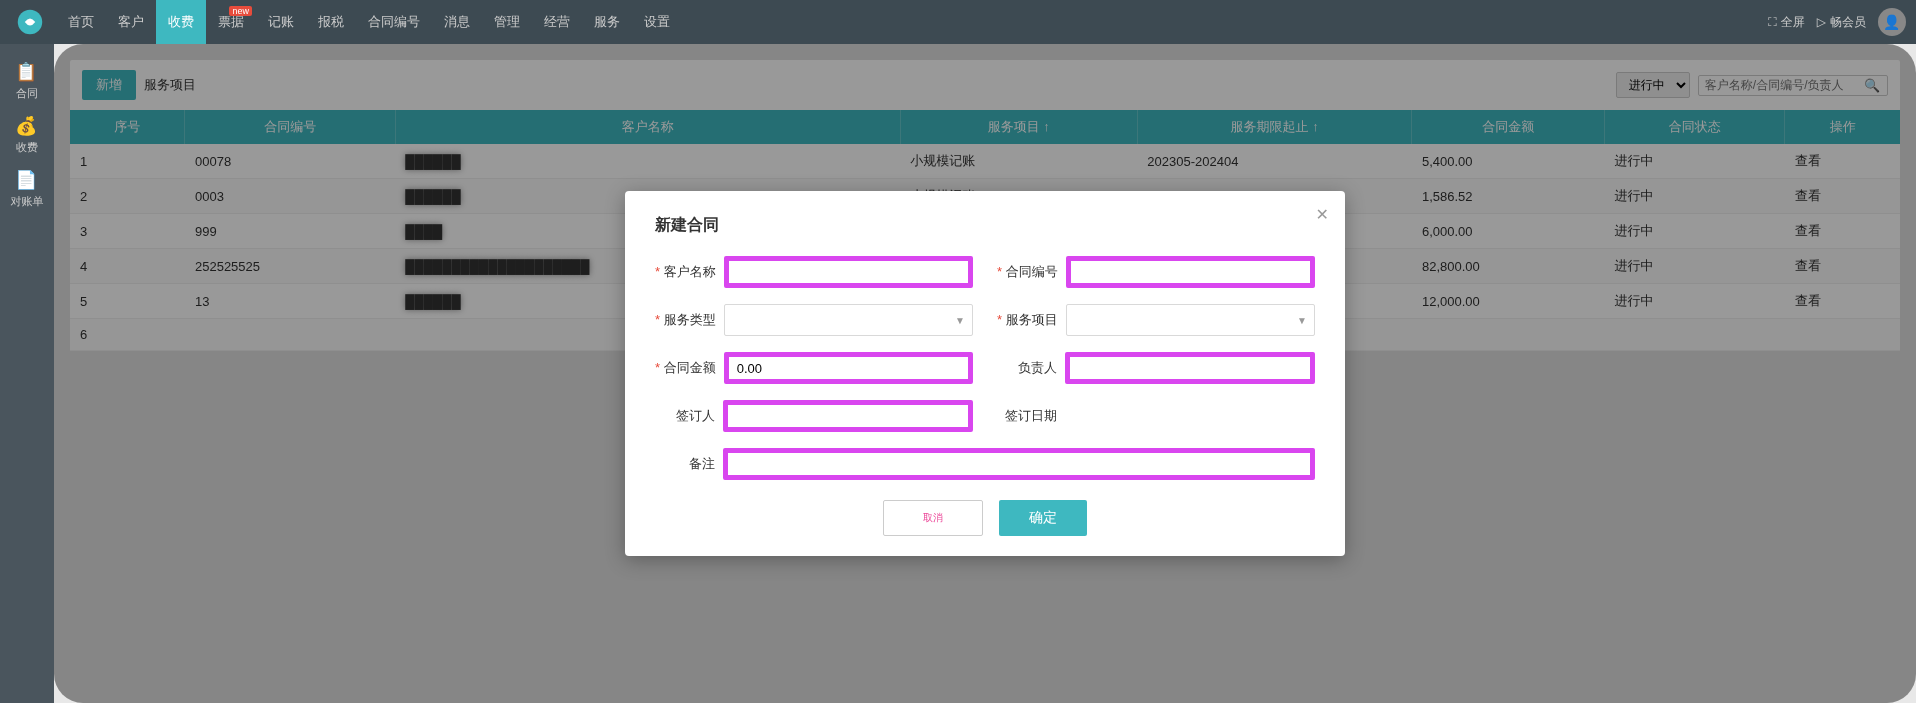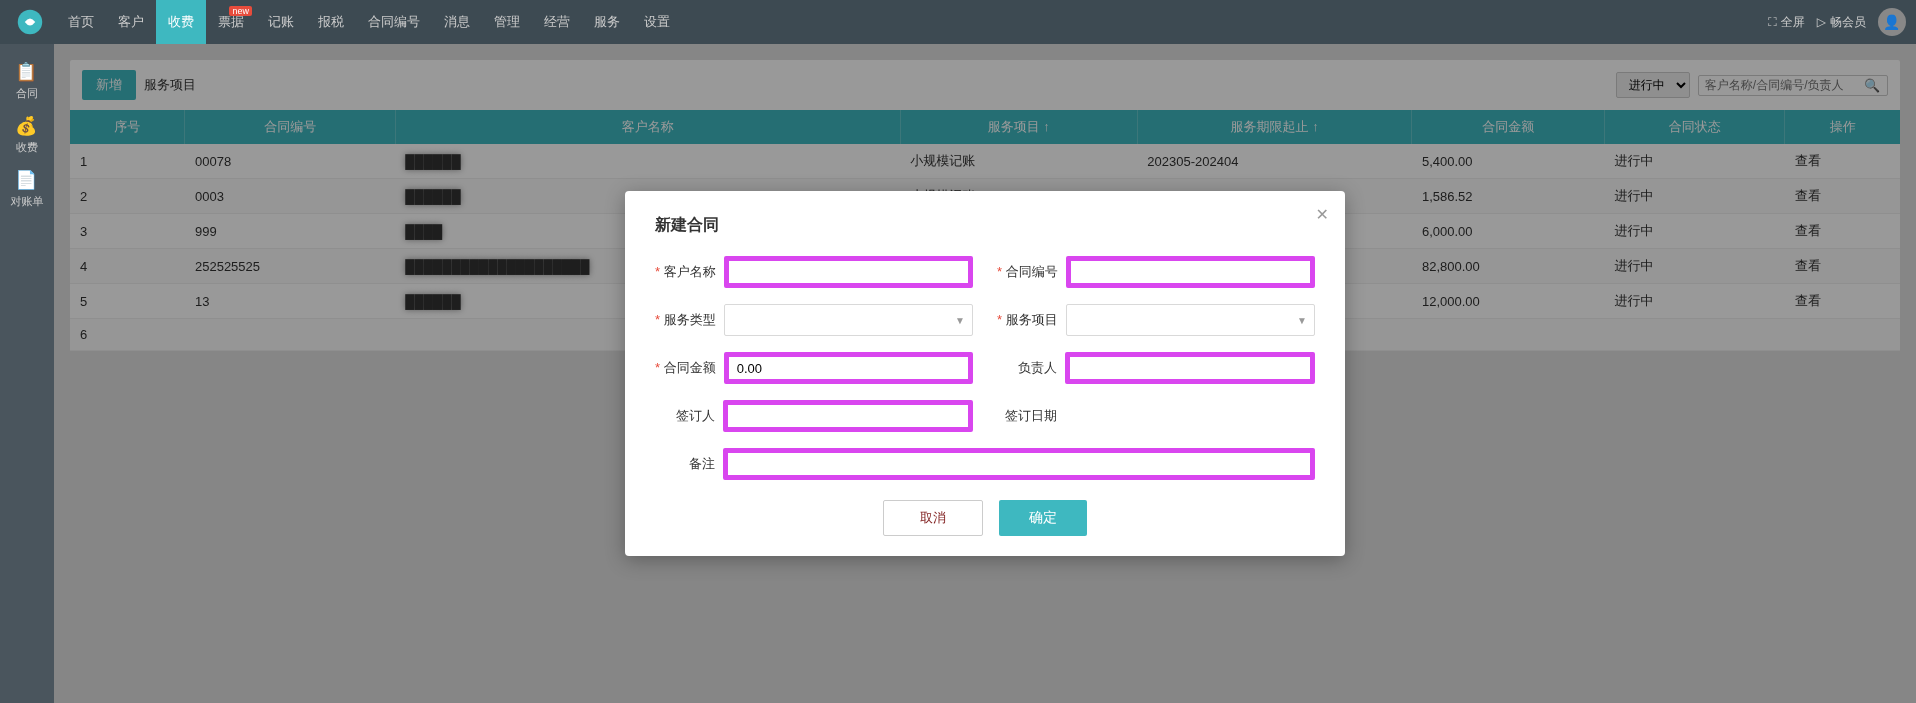--- a/index.html
+++ b/index.html
@@ -107,20 +107,21 @@
     .sidebar-item .icon { font-size: 18px; }
     .sidebar-item span { font-size: 11px; }
 
     
     .content-area {
       flex: 1;
       padding: 16px;
       overflow: auto;
       background: #e0e0e0;
       position: relative;
+      border-radius: 29px;
     }
 
     
     .table-container {
       background: #fff;
       border-radius: 2px;
     }
     .table-toolbar {
       display: flex;
       align-items: center;
@@ -324,22 +325,22 @@
       justify-content: center;
       gap: 16px;
       margin-top: 20px;
     }
     .btn-cancel {
       width: 100px;
       height: 36px;
       border: 1px solid #ccc;
       background: #fff;
       border-radius: 2px;
-      font-size: 13px;
-      color: #7f1d1d;
+      font-size: 10px;
+      color: #ec4899;
       cursor: pointer;
     }
     .btn-confirm {
       width: 88px;
       height: 36px;
       background: #3eb8c0;
       border: none;
       border-radius: 2px;
       font-size: 14px;
       color: #fff;

